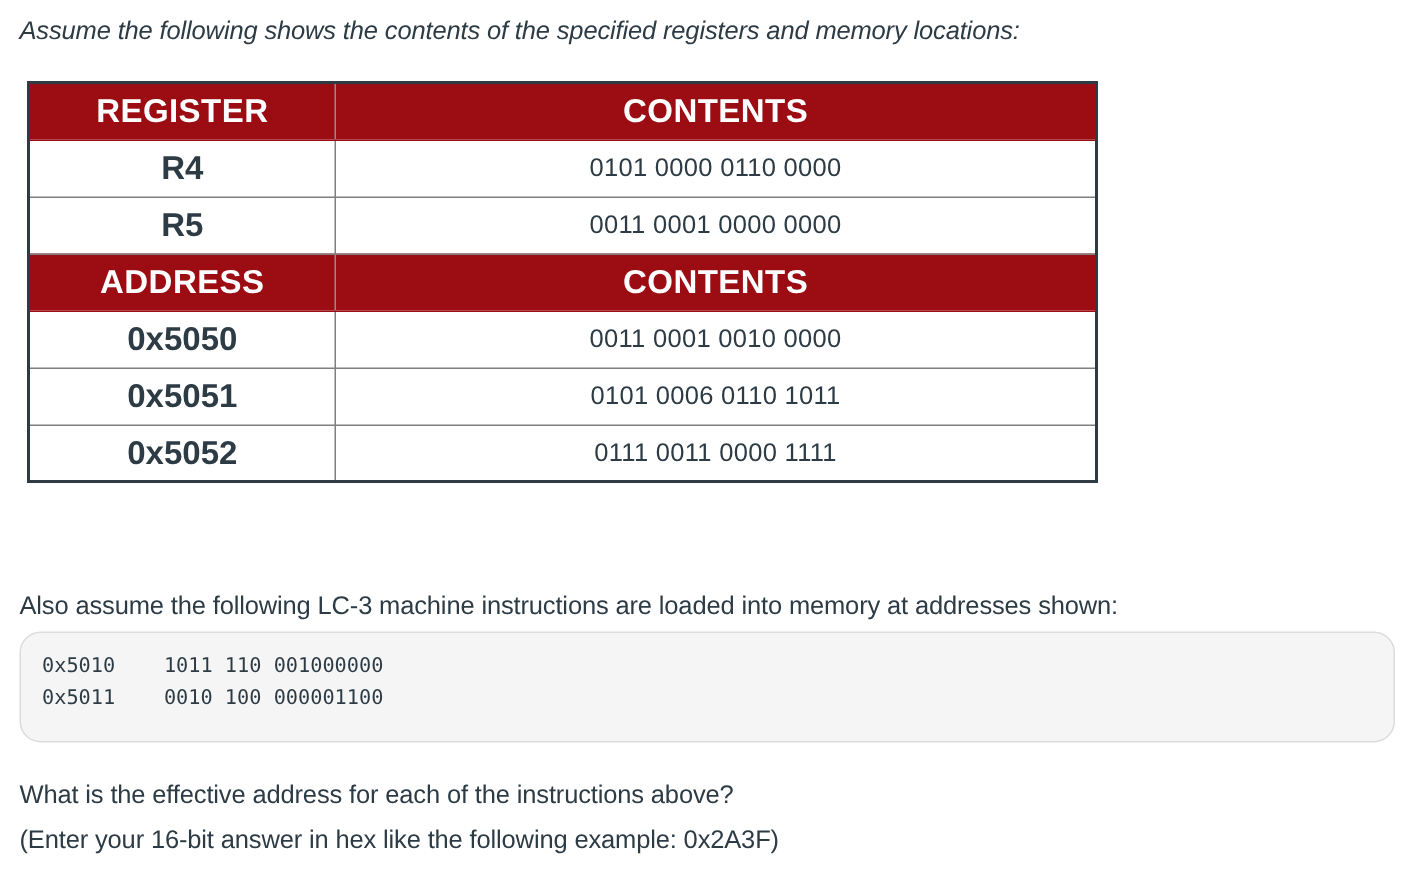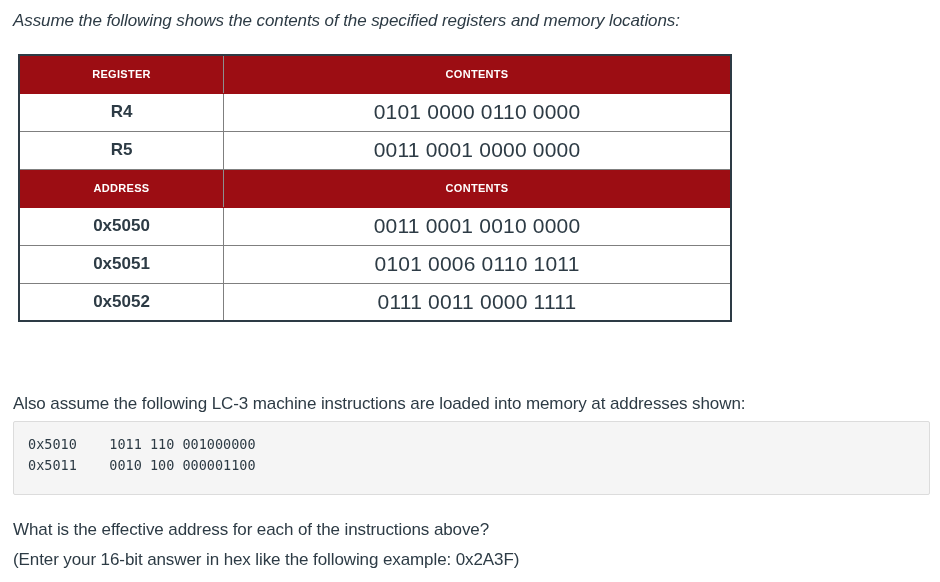--- a/index.html
+++ b/index.html
@@ -47,36 +47,36 @@
     height: 38px;
     padding: 0 6px;
     text-align: center;
     vertical-align: middle;
   }
   #reg-table col.c1 { width: 204px; }
   #reg-table col.c2 { width: 506px; }
   .hdr-cell {
     background: #9c0d13;
     color: #ffffff;
-    font-size: 11px;
+    font-size: 22px;
     font-weight: bold;
     letter-spacing: 0.3px;
     border-color: #9c0d13 !important;
     border-left-color: #8d8d8d !important;
     border-right-color: #8d8d8d !important;
   }
   .hdr-cell.first { border-left-color: #9c0d13 !important; }
   .hdr-cell.last { border-right-color: #9c0d13 !important; }
   .lbl-cell {
-    font-size: 17px;
+    font-size: 22px;
     font-weight: bold;
     color: #2d3b45;
   }
   .val-cell {
-    font-size: 21px;
+    font-size: 17px;
     font-weight: normal;
     color: #2d3b45;
     letter-spacing: 0.2px;
   }
   
   #instr-text {
     position: absolute;
     left: 13px;
     top: 378px;
     white-space: nowrap;
@@ -84,21 +84,21 @@
   }
   
   #code-block {
     position: absolute;
     left: 13px;
     top: 421px;
     width: 917px;
     height: 74px;
     background: #f5f5f5;
     border: 1px solid #dcdcdc;
-    border-radius: 2px;
+    border-radius: 14px;
     padding: 12px 0 0 14px;
   }
   #code-block pre {
     margin: 0;
     font-family: "DejaVu Sans Mono", "Liberation Mono", monospace;
     font-size: 13.5px;
     line-height: 21px;
     color: #2d3b45;
     white-space: pre;
   }

